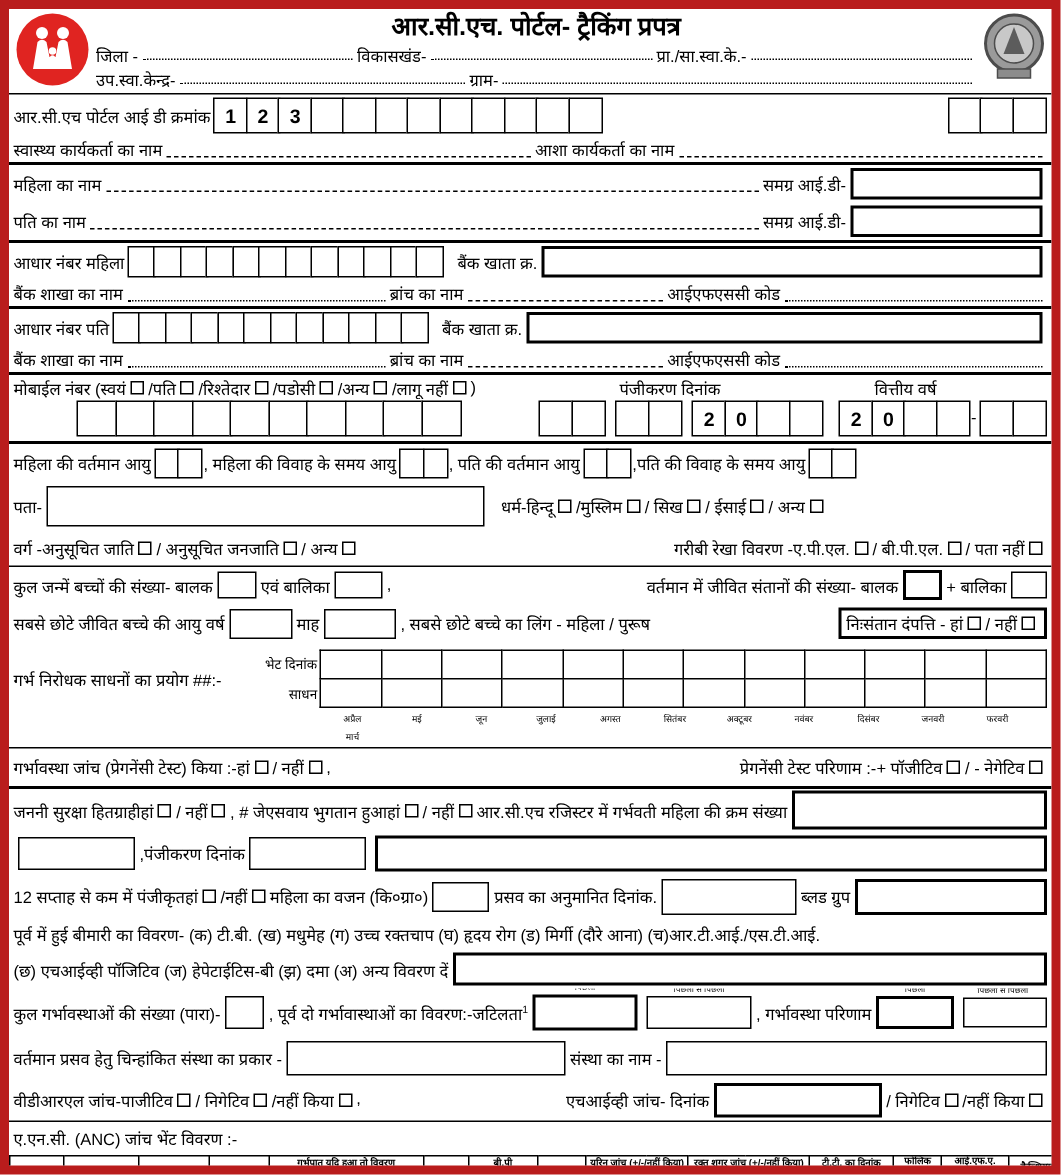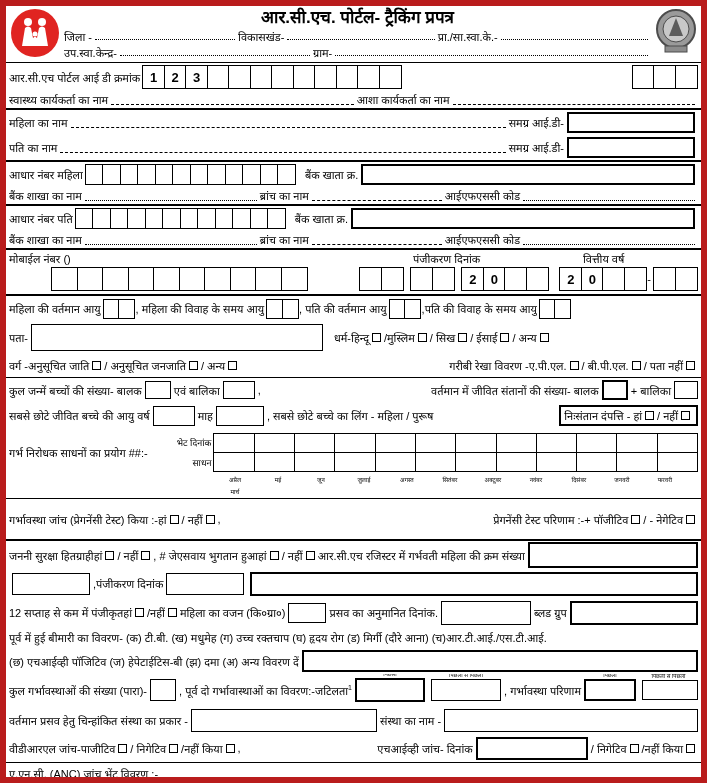--- a/index.html
+++ b/index.html
@@ -174,20 +174,34 @@
     <span class="dotfill" style="max-width:200px"></span>
     <span class="lbl">ब्रांच का नाम</span>
     <span class="dashfill" style="max-width:130px"></span>
     <span class="lbl">आईएफएससी कोड</span>
     <span class="dotfill"></span>
   </div>
 
   <div class="sec2" style="padding:1px 3px">
     <div class="row" style="padding:0">
       <span class="lbl">मोबाईल नंबर (</span>
+      <span class="opt">
+          <span>स्वयं</span>
+          <span class="cb"></span>
+          <span>/पति</span>
+          <span class="cb"></span>
+          <span>/रिश्तेदार</span>
+          <span class="cb"></span>
+          <span>/पडोसी</span>
+          <span class="cb"></span>
+          <span>/अन्य</span>
+          <span class="cb"></span>
+          <span>/लागू नहीं</span>
+          <span class="cb"></span>
+        </span>
       <span class="lbl">)</span>
       <span class="grow"></span>
       <span class="lbl" style="width:170px">पंजीकरण दिनांक</span>
       <span class="lbl" style="width:115px">वित्तीय वर्ष</span>
     </div>
     <div class="row" style="padding:1px 0 2px 40px">
       <span class="cells md">
           <span class="c"></span>
           <span class="c"></span>
           <span class="c"></span>
@@ -361,21 +375,21 @@
               <td></td>
               <td></td>
               <td></td>
         </tr>
       </tbody>
         </table>
       <div class="cmonths"><span>अप्रैल</span><span>मई</span><span>जून</span><span>जुलाई</span><span>अगस्त</span><span>सितंबर</span><span>अक्टूबर</span><span>नवंबर</span><span>दिसंबर</span><span>जनवरी</span><span>फरवरी</span><span>मार्च</span></div>
     </div>
   </div>
 
-  <div class="row sec" style="height:41px">
+  <div class="row sec" style="height:26px">
     <span class="lbl">गर्भावस्था जांच (प्रेगनेंसी टेस्ट) किया :-  </span>
     <span class="opt">
         <span>हां</span>
         <span class="cb"></span>
         <span> / नहीं</span>
         <span class="cb"></span>
       </span>
     <span class="lbl">,</span>
     <span class="grow"></span>
     <span class="lbl">प्रेगनेंसी टेस्ट परिणाम :-    </span>

